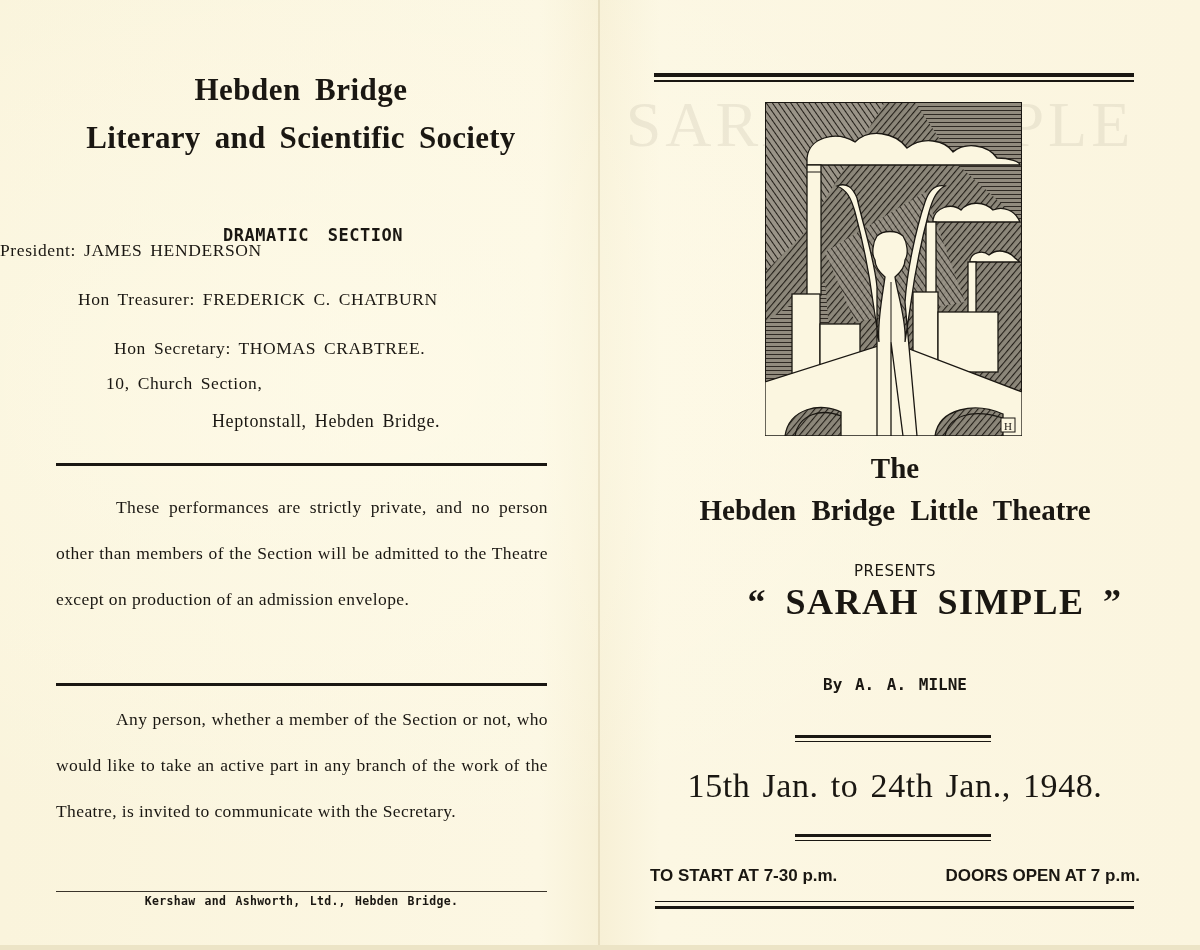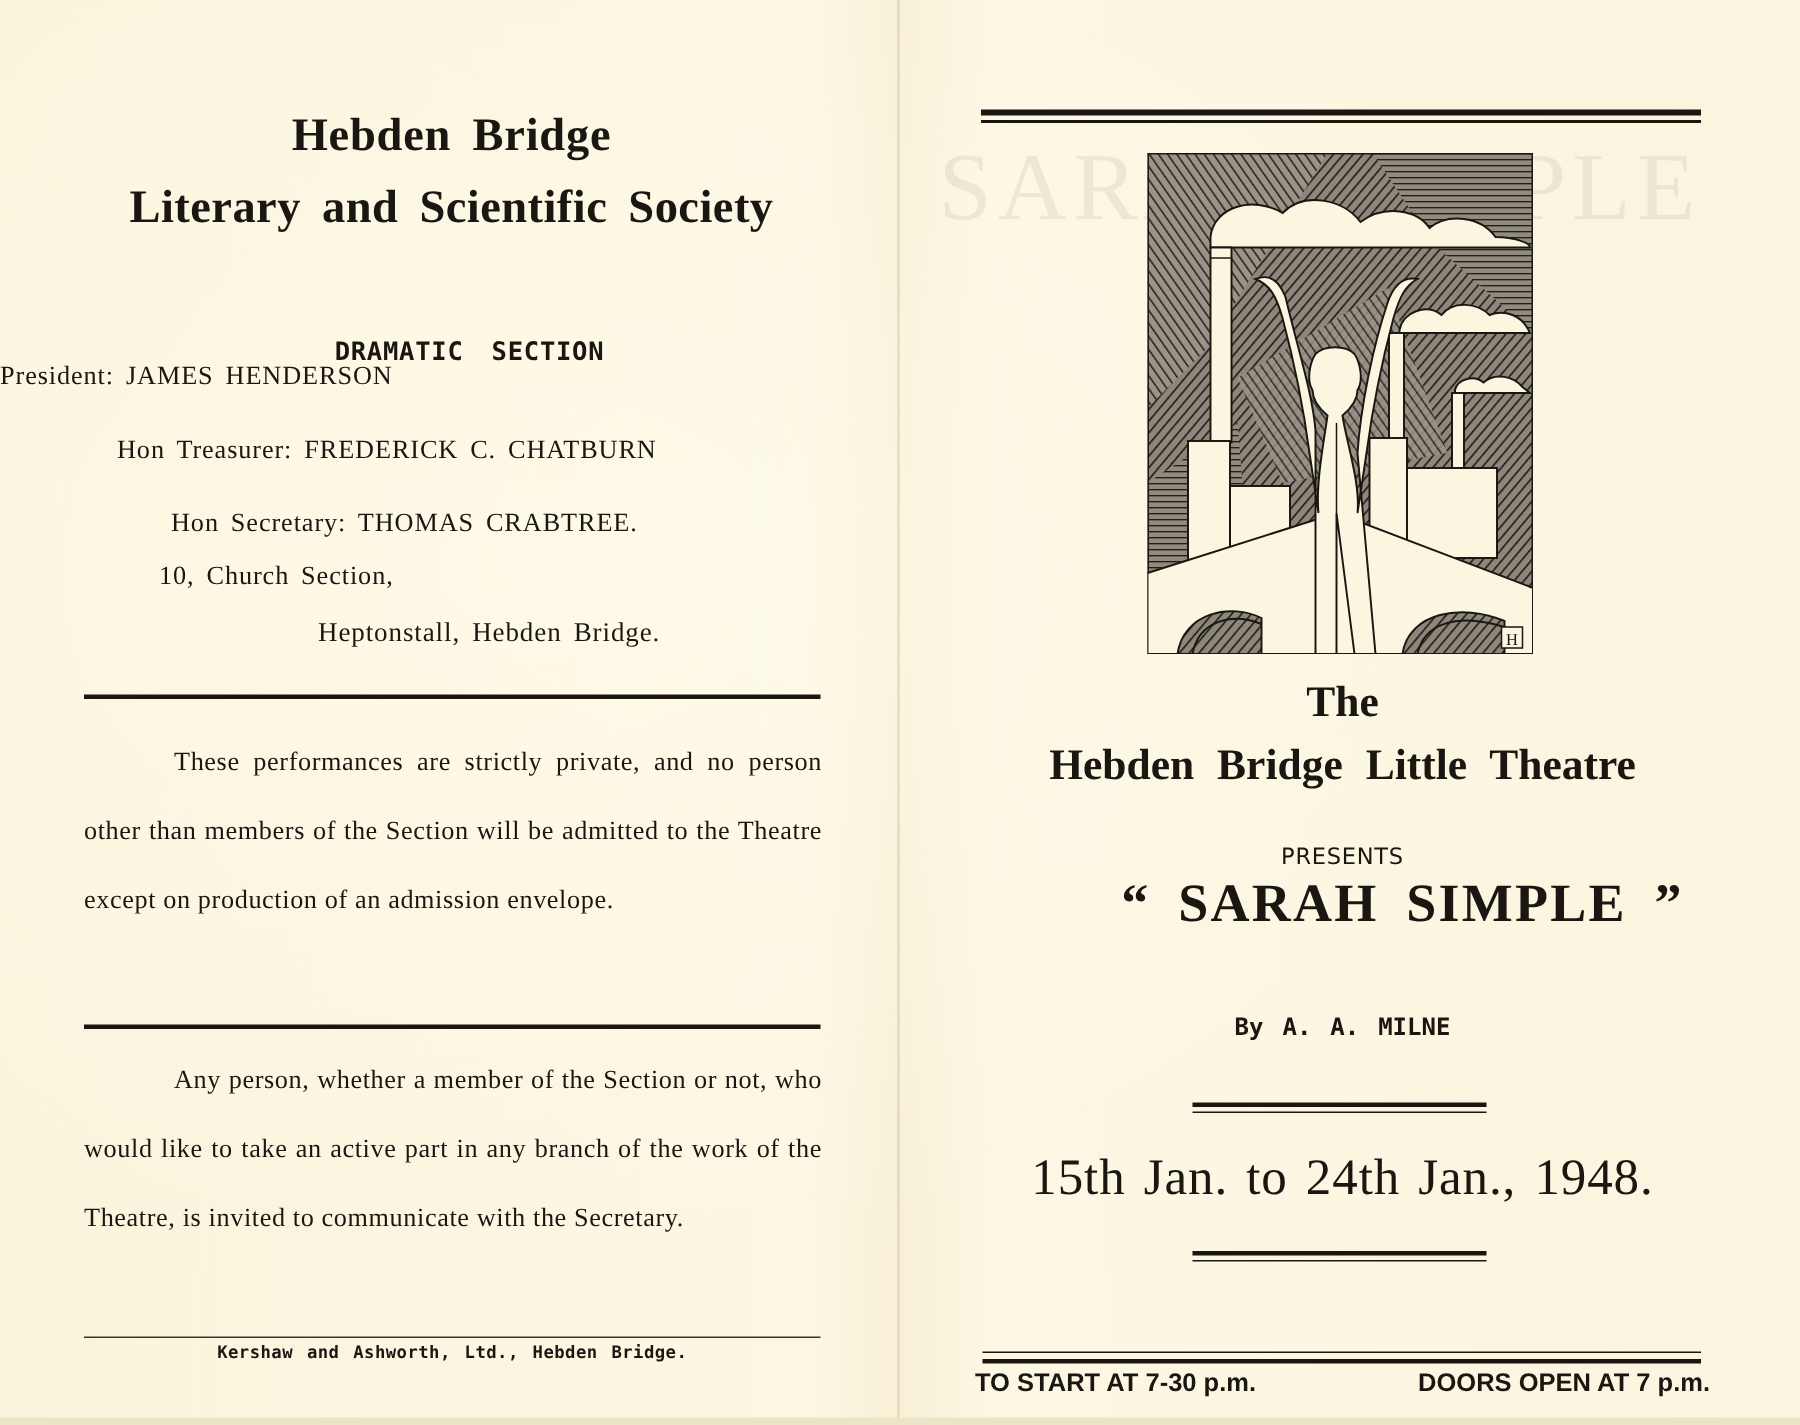--- a/index.html
+++ b/index.html
@@ -56,21 +56,21 @@
     .r-the { left: 600px; width: 590px; top: 452px; font-size: 29px; font-weight: bold; }
     .r-theatre { left: 600px; width: 590px; top: 494px; font-size: 29px; font-weight: bold; word-spacing: 8px; }
     .r-presents { left: 600px; width: 590px; top: 562px; font-family: "DejaVu Sans", "Liberation Sans", sans-serif; font-size: 15px; font-weight: normal; letter-spacing: 0.5px; text-align: center; }
     .r-play { left: 600px; width: 590px; top: 581px; font-size: 36px; font-weight: bold; letter-spacing: 1.5px; word-spacing: 8px; margin-left: 40px; }
     .r-author { left: 600px; width: 590px; top: 675px; font-family: "DejaVu Sans Mono", "Liberation Mono", monospace; font-size: 16px; font-weight: bold; word-spacing: 3px; }
     .r-mid1a { left: 795px; top: 735px; width: 196px; height: 3px; background: #1a1712; }
     .r-mid1b { left: 795px; top: 741px; width: 196px; height: 1px; background: #1a1712; }
     .r-date { left: 600px; width: 590px; top: 767px; font-size: 34px; font-weight: normal; letter-spacing: 0.6px; word-spacing: 3px; }
     .r-mid2a { left: 795px; top: 834px; width: 196px; height: 3px; background: #1a1712; }
     .r-mid2b { left: 795px; top: 840px; width: 196px; height: 1px; background: #1a1712; }
-    .r-times { left: 650px; width: 490px; top: 866px; font-family: "Liberation Sans", "DejaVu Sans", sans-serif; font-size: 17px; font-weight: bold; display: flex; justify-content: space-between; margin-top: 46px; }
+    .r-times { left: 650px; width: 490px; top: 866px; font-family: "Liberation Sans", "DejaVu Sans", sans-serif; font-size: 17px; font-weight: bold; display: flex; justify-content: space-between; }
     .r-rule-bot1 { left: 655px; top: 901px; width: 479px; height: 1px; background: #1a1712; }
     .r-rule-bot2 { left: 655px; top: 906px; width: 479px; height: 3px; background: #1a1712; }
 
     
     .ghost { color: rgba(110,100,80,0.10); font-size: 64px; letter-spacing: 4px; left: 600px; top: 88px; width: 560px; text-align: center; }
   </style>
 </head>
 <body>
 
 <div class="paper"></div>

